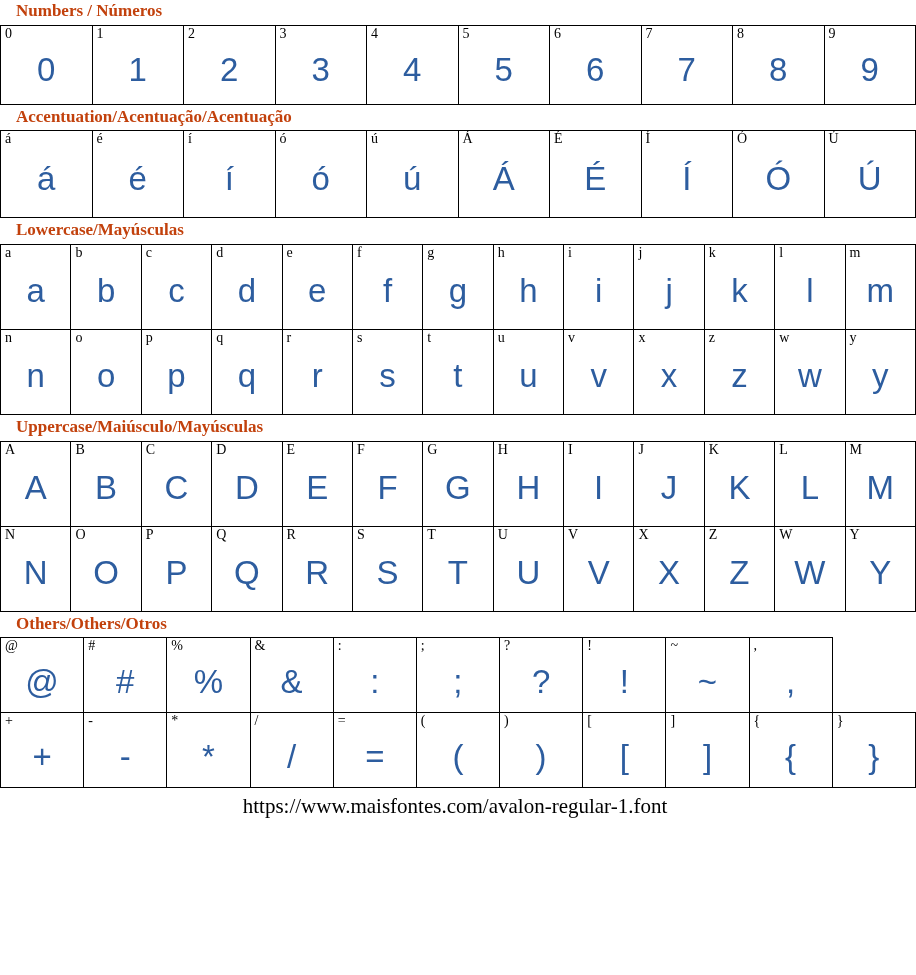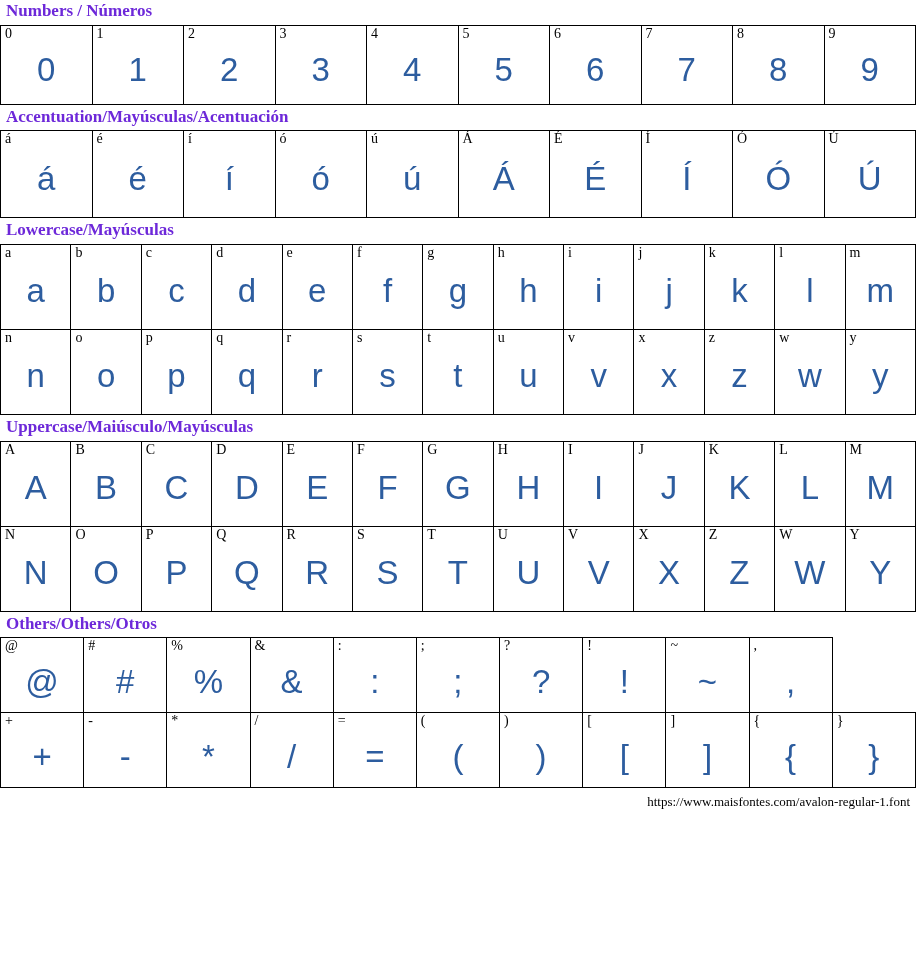--- a/index.html
+++ b/index.html
@@ -16,22 +16,22 @@
   }
   .page {
     position: relative;
     width: 916px;
     height: 975px;
   }
   .section-title {
     font-family: "Liberation Serif", serif;
     font-weight: bold;
     font-size: 17px;
-    color: #6d28d9;
-    padding: 3px 0 4px 6px;
+    color: #c2410c;
+    padding: 3px 0 4px 16px;
     line-height: 1.1;
   }
   table.glyphs {
     border-collapse: collapse;
     width: 916px;
     table-layout: fixed;
   }
   table.glyphs td {
     border: 1px solid #000000;
     vertical-align: top;
@@ -72,23 +72,23 @@
   table.low td { height: 84px; }
   table.low .big { top: 24px; }
   table.up td  { height: 84px; }
   table.up .big { top: 24px; }
   table.num td { height: 78px; }
   table.num .big { top: 22px; }
   table.oth td { height: 74px; }
   table.oth .big { top: 22px; }
 
   .footer {
-    text-align: right;
+    text-align: center;
     font-family: "Liberation Serif", serif;
-    font-size: 13px;
+    font-size: 21px;
     color: #000000;
     padding: 6px 6px 0 0;
   }
   .first-title { padding-top: 2px; }
 </style>
 </head>
 <body>
 
 <div class="page">
 
@@ -153,21 +153,21 @@
       <td>
             <div class="cell">
               <span class="label">9</span>
               <span class="big">9</span>
             </div>
           </td>
     </tr>
   </tbody>
     </table>
 
-  <div class="section-title">Accentuation/Mayúsculas/Acentuación</div>
+  <div class="section-title">Accentuation/Acentuação/Acentuação</div>
   <table class="glyphs acc">
     <tbody>
         <tr>
       <td>
             <div class="cell">
               <span class="label">á</span>
               <span class="big">á</span>
             </div>
           </td>
       <td>

